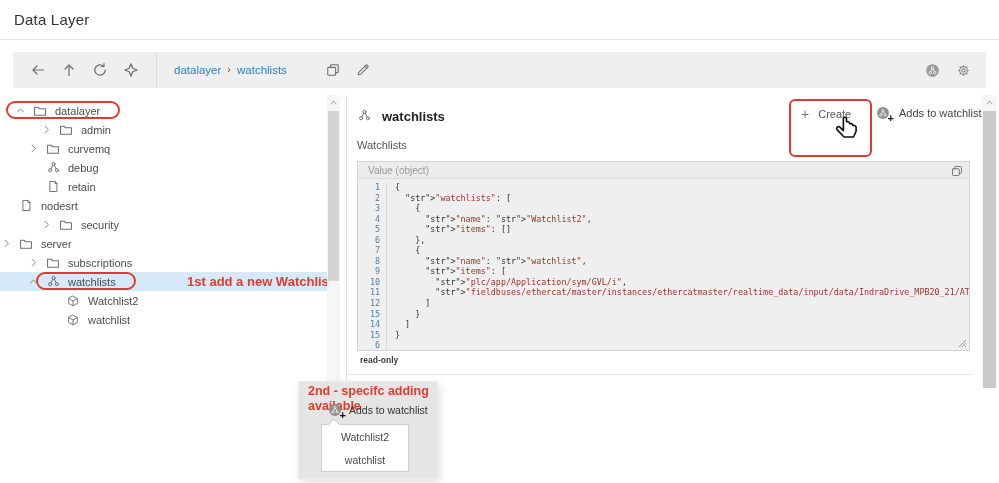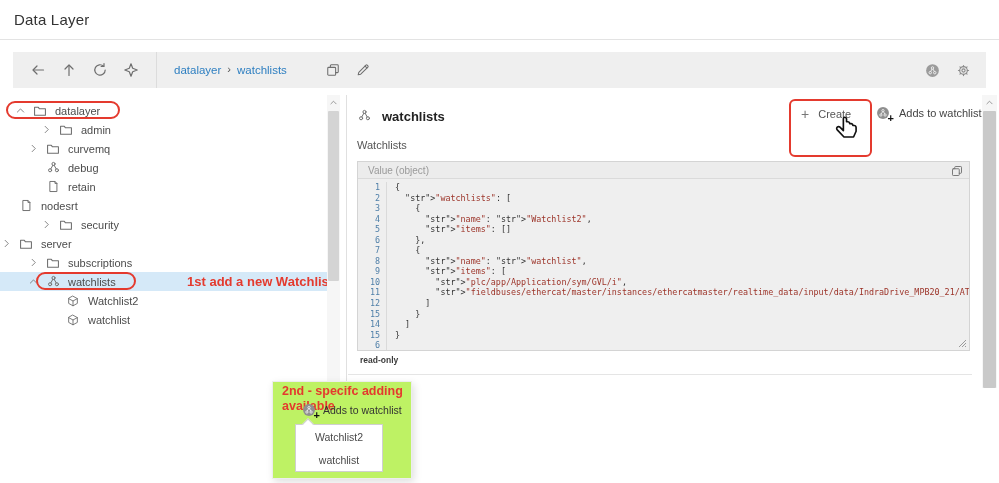--- a/index.html
+++ b/index.html
@@ -64,21 +64,21 @@
   .ed-body { position:absolute; top:18px; left:0; right:0; bottom:0; overflow:hidden; padding-top:2px; }
   .cline { display:flex; height:10.55px; line-height:10.55px; font-family:"DejaVu Sans Mono", monospace; font-size:8.4px; }
   .cnum { width:28px; flex:0 0 28px; text-align:right; padding-right:6px; color:#4f7fa8; }
   .ccode { border-left:1px solid #dadada; padding-left:8px; white-space:pre; color:#333; }
   .ccode .str { color:#9c3328; }
   .ed-resize { position:absolute; right:2px; bottom:2px; width:9px; height:9px; }
   .readonly { position:absolute; left:12px; top:260px; font-size:8.5px; color:#3c3c3c;font-weight:bold; }
   .d-bottom-line { position:absolute; left:0; top:279px; width:624px; height:1px; background:#e5e5e5; }
 
   
-  .popup { position:absolute; left:272px; top:381px; width:140px; height:98px; background:#bef264; border:1px solid #ededed; box-shadow:2px 3px 8px rgba(0,0,0,.13); }
+  .popup { position:absolute; left:298px; top:381px; width:140px; height:98px; background:#e5e5e5; border:1px solid #ededed; box-shadow:2px 3px 8px rgba(0,0,0,.13); }
   .pop-note { position:absolute; left:9px; top:2px; font-size:12.5px; font-weight:bold; color:#e43a2e; line-height:15px; white-space:nowrap; }
   .pop-adds { position:absolute; left:29px; top:21px; display:flex; align-items:center; gap:7px; cursor:pointer; }
   .pop-adds .adds-label { font-size:10.5px; color:#333; }
   .dropdown { position:absolute; left:22px; top:42px; width:88px; height:48px; background:#fff; border:1px solid #cfcfcf; }
   .dd-caret { position:absolute; left:8px; top:-5px; width:8px; height:8px; background:#fff; border-left:1px solid #cfcfcf; border-top:1px solid #cfcfcf; transform:rotate(45deg); }
   .dd-item { height:23px; display:flex; align-items:center; justify-content:center; font-size:10.5px; color:#4a4a4a; cursor:pointer; }
 
   svg { display:block; }
 </style>
 </head>

